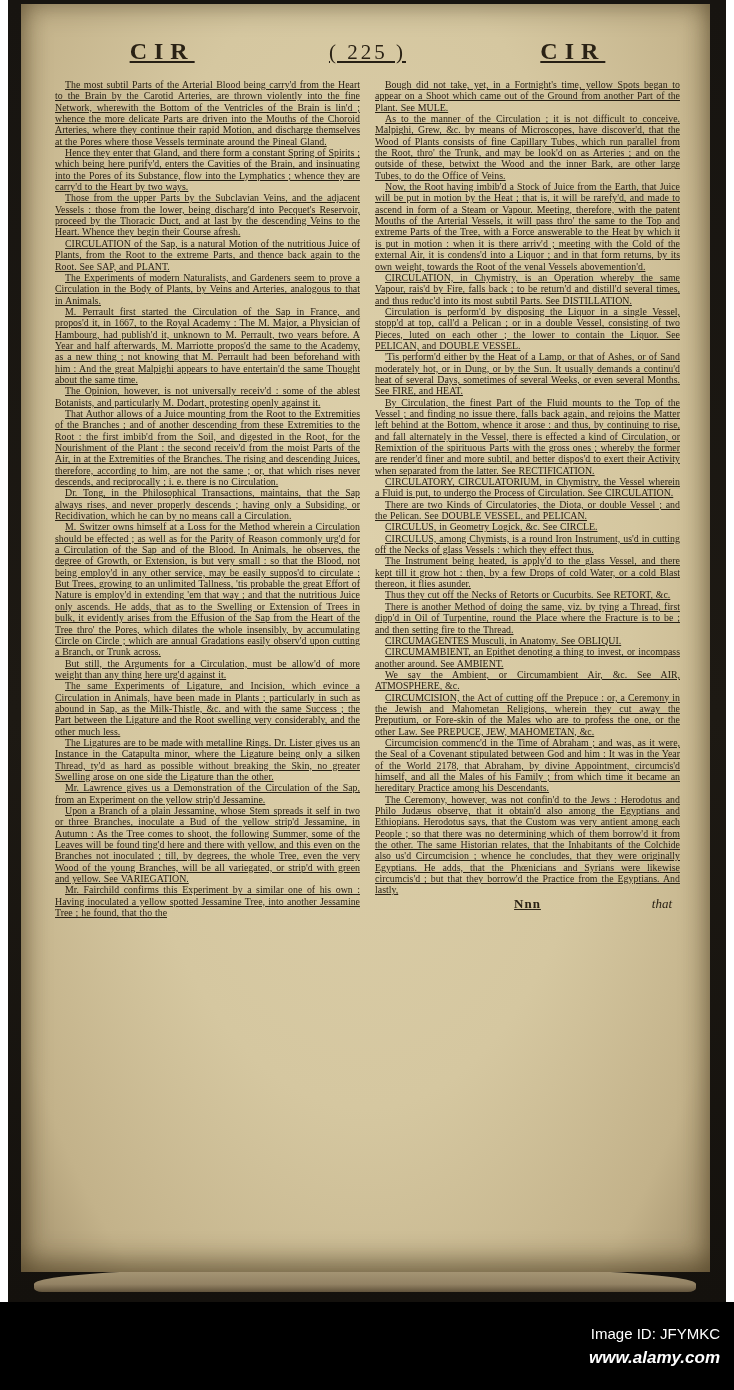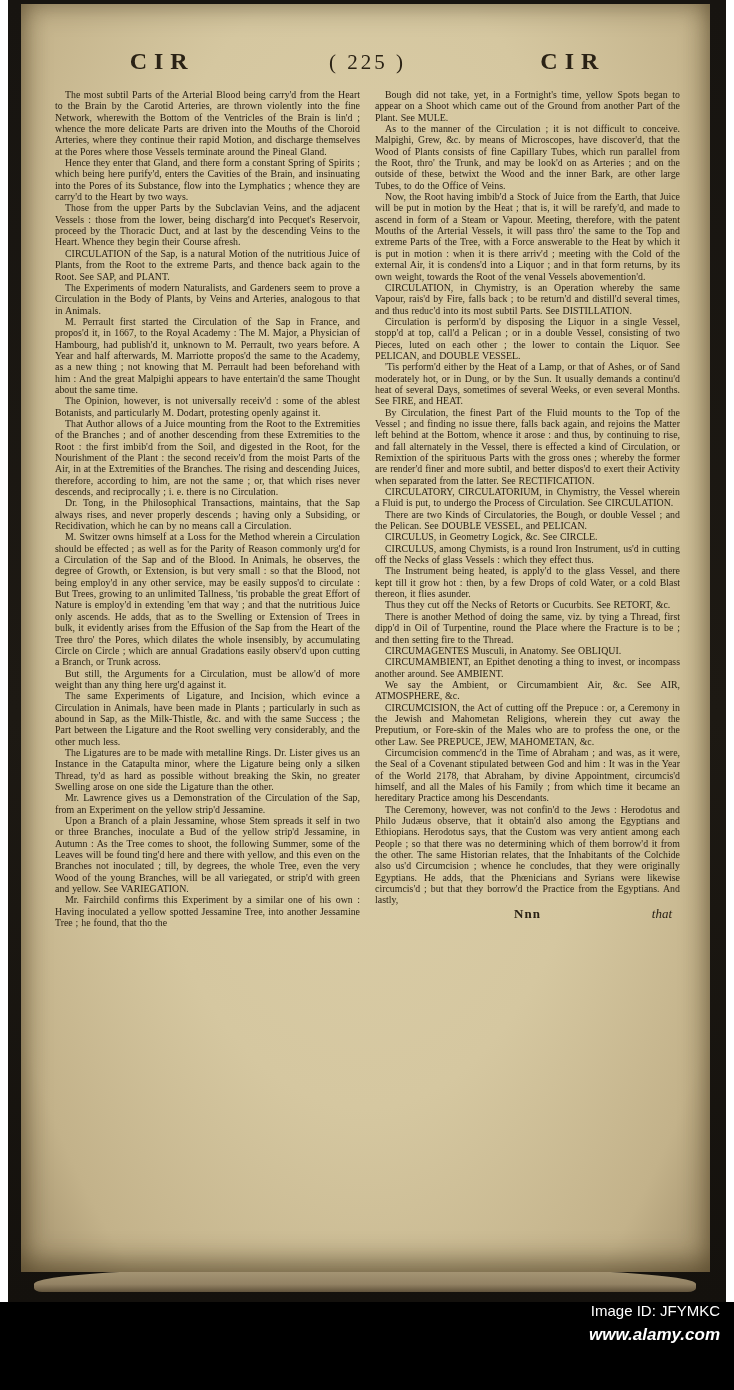--- a/index.html
+++ b/index.html
@@ -8,36 +8,36 @@
   .photo{position:relative;width:718px;height:1302px;margin:0 auto;
          background:linear-gradient(180deg,#171410 0%,#1d1913 55%,#14110d 100%);}
   
   .page-edges{position:absolute;left:26px;right:30px;bottom:10px;height:26px;
       background:linear-gradient(180deg,#c9b astadia 0%, #b5a47e 100%);
       background:linear-gradient(180deg,#c7b68e 0%,#a99673 70%,#6f5f44 100%);
       border-radius:50% 50% 8px 8px/18px 18px 4px 4px;opacity:.85;}
   .paper{position:absolute;left:13px;right:16px;top:4px;bottom:30px;
       background:radial-gradient(ellipse at 50% 42%,#ddd0ab 0%,#d5c7a0 55%,#c3b28a 85%,#a2906b 100%);
       box-shadow:inset 0 0 28px rgba(60,45,20,.55), inset 0 -14px 24px rgba(60,45,20,.35);
-      padding:44px 30px 14px 34px;box-sizing:border-box;color:#261f14;}
+      padding:34px 30px 14px 34px;box-sizing:border-box;color:#261f14;text-decoration:underline;}
   .page-header{display:flex;align-items:baseline;margin:0 6px 14px 6px;
       font-size:24px;letter-spacing:2px;color:#2a2215;}
   .ph-left{width:33%;text-align:center;letter-spacing:7px;font-weight:bold;}
   .ph-center{width:34%;text-align:center;font-size:21px;letter-spacing:3px;}
   .ph-right{width:33%;text-align:center;letter-spacing:7px;font-weight:bold;}
   .columns{display:flex;gap:15px;}
   .col{flex:1;min-width:0;}
   .para{margin:0;font-size:9.9px;line-height:11.35px;text-align:justify;
       text-indent:10px;color:#292114;word-spacing:.4px;}
   .para:first-child{text-indent:10px;}
   .catchword-row{position:relative;margin-top:2px;font-size:13px;line-height:12px;color:#292114;}
   .catchword-row .sig{display:block;text-align:center;font-weight:bold;letter-spacing:1px;}
   .catchword-row .catch{position:absolute;right:8px;top:0;font-style:italic;}
   .watermark-bar{flex:1;width:734px;background:#000000;display:flex;
-      align-items:flex-start;justify-content:flex-end;}
+      align-items:center;justify-content:flex-end;}
   .wm-text{text-align:right;padding-right:14px;color:#ffffff;
       font-family:"Liberation Sans",sans-serif;}
   .wm-id{font-size:15px;margin-bottom:6px;}
   .wm-url{font-size:17px;font-weight:bold;font-style:italic;}
 </style>
 </head>
 <body>
 
 <div class="frame">
   <div class="photo">
@@ -72,21 +72,21 @@
         <div class="col">
           <div>
               <p class="para">Bough did not take, yet, in a Fortnight's time, yellow Spots began to appear on a Shoot which came out of the Ground from another Part of the Plant. See MULE.</p>
               <p class="para">As to the manner of the Circulation ; it is not difficult to conceive.  Malpighi, Grew, &amp;c. by means of Microscopes, have discover'd, that the Wood of Plants consists of fine Capillary Tubes, which run parallel from the Root, thro' the Trunk, and may be look'd on as Arteries ; and on the outside of these, betwixt the Wood and the inner Bark, are other large Tubes, to do the Office of Veins.</p>
               <p class="para">Now, the Root having imbib'd a Stock of Juice from the Earth, that Juice will be put in motion by the Heat ; that is, it will be rarefy'd, and made to ascend in form of a Steam or Vapour.  Meeting, therefore, with the patent Mouths of the Arterial Vessels, it will pass thro' the same to the Top and extreme Parts of the Tree, with a Force answerable to the Heat by which it is put in motion : when it is there arriv'd ; meeting with the Cold of the external Air, it is condens'd into a Liquor ; and in that form returns, by its own weight, towards the Root of the venal Vessels abovemention'd.</p>
               <p class="para">CIRCULATION, in Chymistry, is an Operation whereby the same Vapour, rais'd by Fire, falls back ; to be return'd and distill'd several times, and thus reduc'd into its most subtil Parts. See DISTILLATION.</p>
               <p class="para">Circulation is perform'd by disposing the Liquor in a single Vessel, stopp'd at top, call'd a Pelican ; or in a double Vessel, consisting of two Pieces, luted on each other ; the lower to contain the Liquor. See PELICAN, and DOUBLE VESSEL.</p>
               <p class="para">'Tis perform'd either by the Heat of a Lamp, or that of Ashes, or of Sand moderately hot, or in Dung, or by the Sun.  It usually demands a continu'd heat of several Days, sometimes of several Weeks, or even several Months.  See FIRE, and HEAT.</p>
               <p class="para">By Circulation, the finest Part of the Fluid mounts to the Top of the Vessel ; and finding no issue there, falls back again, and rejoins the Matter left behind at the Bottom, whence it arose : and thus, by continuing to rise, and fall alternately in the Vessel, there is effected a kind of Circulation, or Remixtion of the spirituous Parts with the gross ones ; whereby the former are render'd finer and more subtil, and better dispos'd to exert their Activity when separated from the latter.  See RECTIFICATION.</p>
               <p class="para">CIRCULATORY, CIRCULATORIUM, in Chymistry, the Vessel wherein a Fluid is put, to undergo the Process of Circulation. See CIRCULATION.</p>
-              <p class="para">There are two Kinds of Circulatories, the Bough, or double Vessel ; and the Pelican. See DOUBLE VESSEL, and PELICAN.</p>
+              <p class="para">There are two Kinds of Circulatories, the Diota, or double Vessel ; and the Pelican. See DOUBLE VESSEL, and PELICAN.</p>
               <p class="para">CIRCULUS, in Geometry Logick, &amp;c. See CIRCLE.</p>
               <p class="para">CIRCULUS, among Chymists, is a round Iron Instrument, us'd in cutting off the Necks of glass Vessels : which they effect thus.</p>
               <p class="para">The Instrument being heated, is apply'd to the glass Vessel, and there kept till it grow hot : then, by a few Drops of cold Water, or a cold Blast thereon, it flies asunder.</p>
               <p class="para">Thus they cut off the Necks of Retorts or Cucurbits. See RETORT, &amp;c.</p>
               <p class="para">There is another Method of doing the same, viz. by tying a Thread, first dipp'd in Oil of Turpentine, round the Place where the Fracture is to be ; and then setting fire to the Thread.</p>
               <p class="para">CIRCUMAGENTES Musculi, in Anatomy.  See OBLIQUI.</p>
               <p class="para">CIRCUMAMBIENT, an Epithet denoting a thing to invest, or incompass another around. See AMBIENT.</p>
               <p class="para">We say the Ambient, or Circumambient Air, &amp;c. See AIR, ATMOSPHERE, &amp;c.</p>
               <p class="para">CIRCUMCISION, the Act of cutting off the Prepuce : or, a Ceremony in the Jewish and Mahometan Religions, wherein they cut away the Preputium, or Fore-skin of the Males who are to profess the one, or the other Law.  See PREPUCE, JEW, MAHOMETAN, &amp;c.</p>
               <p class="para">Circumcision commenc'd in the Time of Abraham ; and was, as it were, the Seal of a Covenant stipulated between God and him : It was in the Year of the World 2178, that Abraham, by divine Appointment, circumcis'd himself, and all the Males of his Family ; from which time it became an hereditary Practice among his Descendants.</p>

